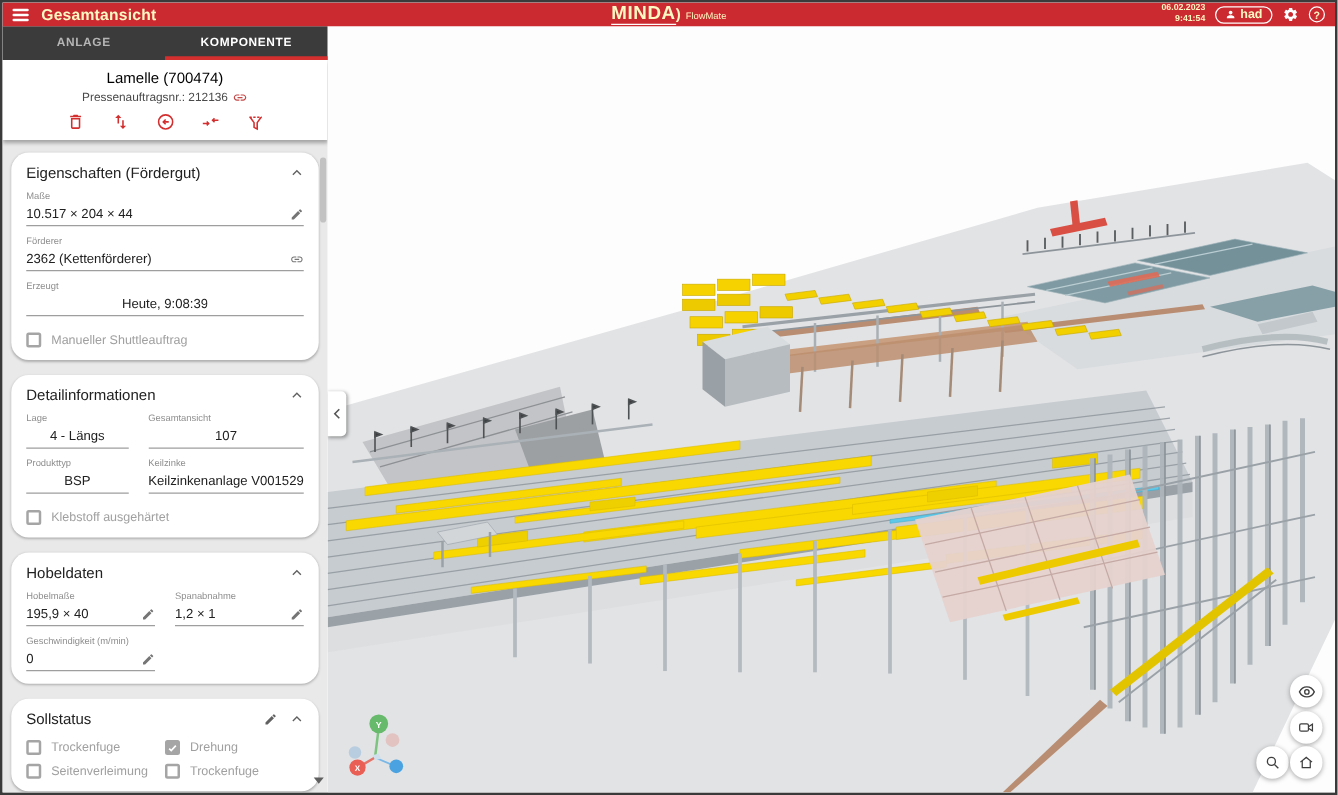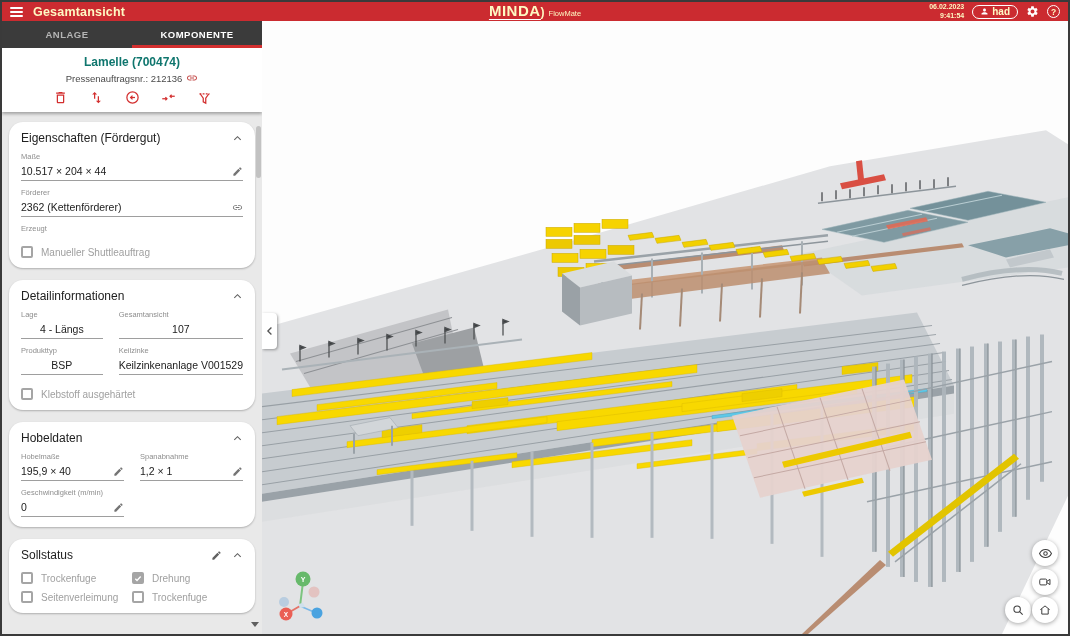--- a/index.html
+++ b/index.html
@@ -28,21 +28,21 @@
   .hicon { width:13px; height:13px; display:flex; align-items:center; justify-content:center; cursor:pointer; }
   .helpcirc { width:13px; height:13px; border:1.5px solid #fff; border-radius:50%; font-size:8.5px; font-weight:bold; display:flex; align-items:center; justify-content:center; cursor:pointer; }
   
   .tabbar { position:absolute; top:19px; left:0; width:260px; height:27px; background:#3b3b3b; display:flex; z-index:25; }
   .tab { flex:1; display:flex; align-items:center; justify-content:center; font-size:9.5px; font-weight:bold; letter-spacing:.5px; color:#b5b5b5; position:relative; cursor:pointer; }
   .tab.active { color:#fff; }
   .tab.active::after { content:""; position:absolute; left:0; right:0; bottom:0; height:3px; background:#d32f2f; }
   
   .sidebar { position:absolute; top:46px; left:0; width:260px; bottom:0; background:#e9e9e9; z-index:20; overflow:hidden; }
   .compcard { background:#fff; height:64px; text-align:center; padding-top:7px; box-shadow:0 2px 3px rgba(0,0,0,.3); position:relative; z-index:2; }
-  .comptitle { font-size:12px; font-weight:bold; color:#0f766e; }
+  .comptitle { font-size:12px; font-weight:normal; color:#000000; }
   .compsub { font-size:9.5px; color:#4a4a4a; margin-top:3px; display:flex; align-items:center; justify-content:center; gap:4px; }
   .iconrow { display:flex; justify-content:center; gap:21px; margin-top:6px; }
   .iconrow .act { width:15px; height:15px; color:#d32f2f; cursor:pointer; }
   .sections { padding:10px 7px 0 7px; display:flex; flex-direction:column; gap:12px; }
   .card { background:#fff; border-radius:14px; box-shadow:0 1px 2px rgba(0,0,0,.25); padding:9px 12px 10px 12px; }
   .sechead { display:flex; align-items:center; }
   .sectitle { font-size:12px; color:#212121; }
   .secicons { margin-left:auto; display:flex; align-items:center; gap:10px; }
   .chev, .pencil-h { width:11px; height:11px; color:#616161; cursor:pointer; }
   .field { margin-top:7px; }
@@ -168,20 +168,23 @@
         <div class="flabel">Förderer</div>
         <div class="fline">
           <span class="fvalue">2362 (Kettenförderer)</span>
           <svg class="ficon" viewBox="0 0 24 24" fill="currentColor">
               <path d="M3.9 12c0-1.71 1.39-3.1 3.1-3.1h4V7H7c-2.76 0-5 2.24-5 5s2.24 5 5 5h4v-1.9H7c-1.71 0-3.1-1.39-3.1-3.1zM8 13h8v-2H8v2zm9-6h-4v1.9h4c1.71 0 3.1 1.39 3.1 3.1s-1.39 3.1-3.1 3.1h-4V17h4c2.76 0 5-2.24 5-5s-2.24-5-5-5z"></path>
             </svg>
         </div>
       </div>
       <div class="field">
         <div class="flabel">Erzeugt</div>
+        <div class="fline">
+          <span class="fvalue">Heute, 9:08:39</span>
+        </div>
       </div>
       <div class="cbrow">
         <span class="cbox"></span>
         <span class="cblabel">Manueller Shuttleauftrag</span>
       </div>
     </div>
 
     <div class="card">
       <div class="sechead">
         <span class="sectitle">Detailinformationen</span>

